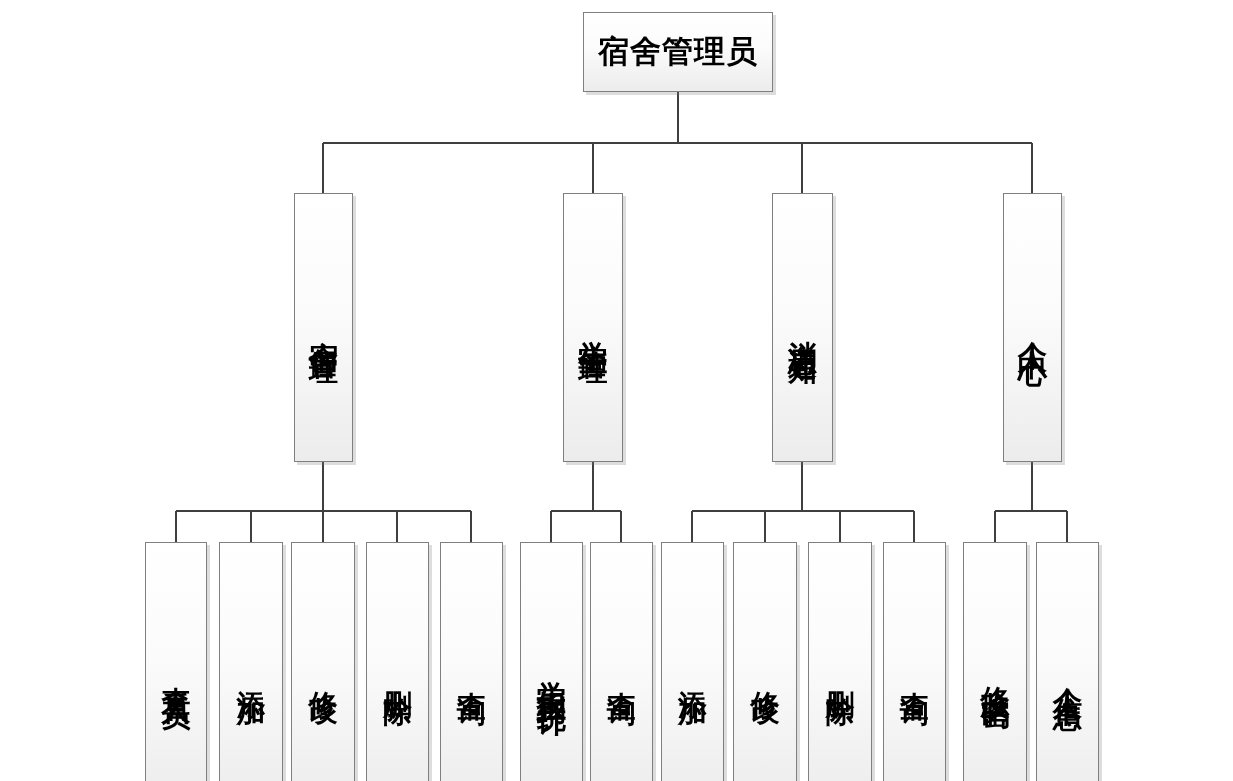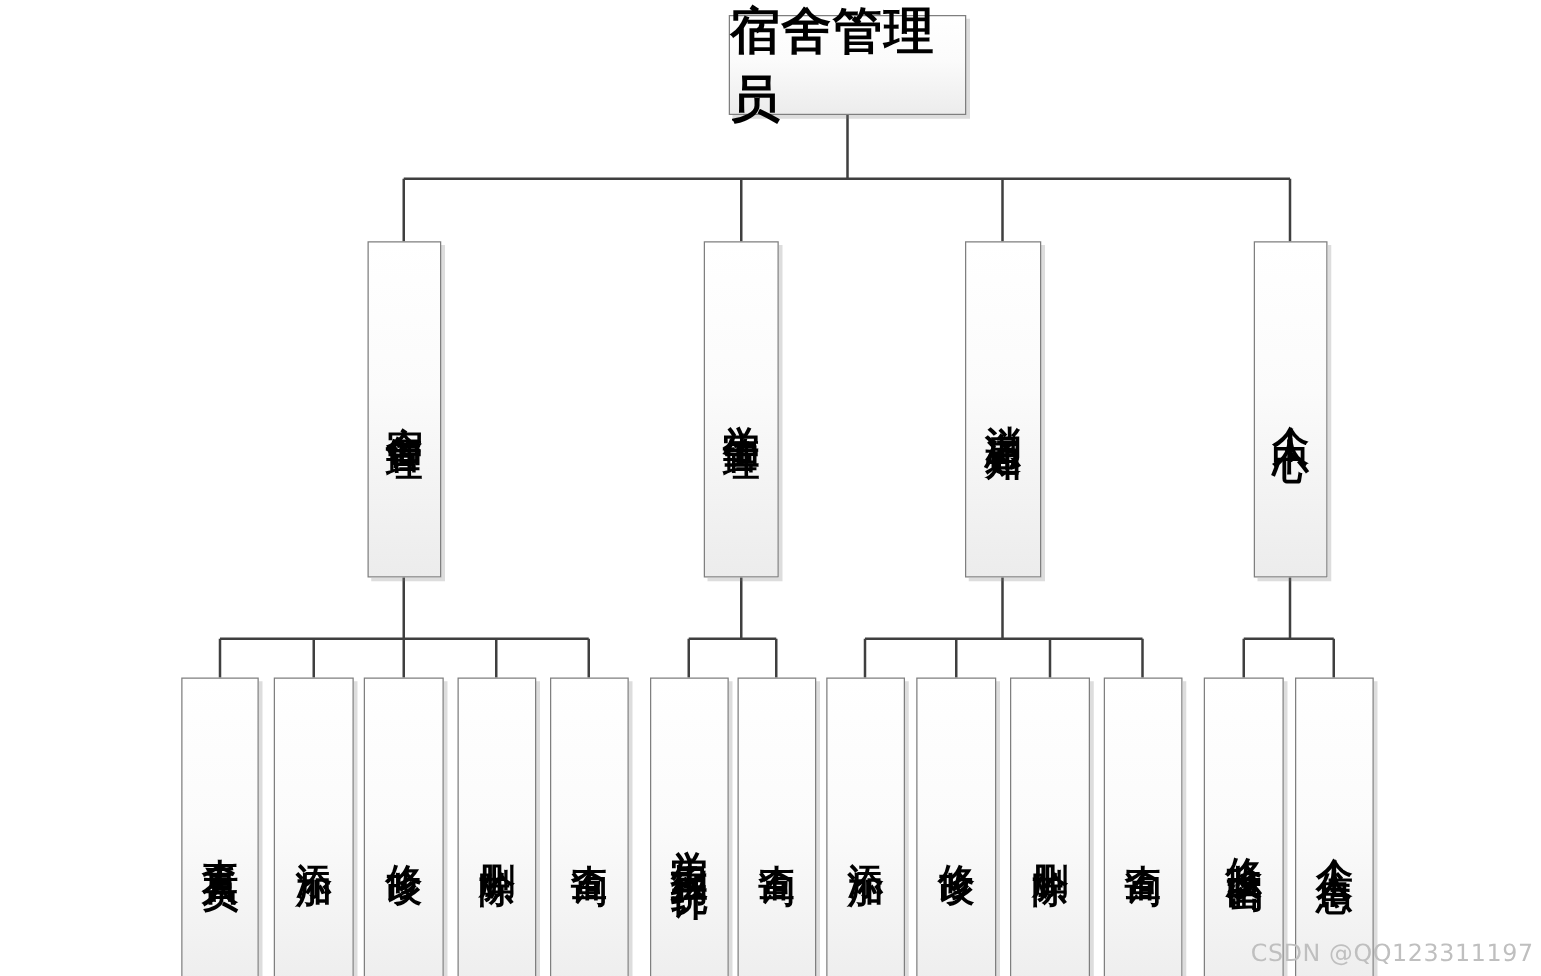--- a/index.html
+++ b/index.html
@@ -27,21 +27,21 @@
     border: 1px solid #7f7f7f;
     background: linear-gradient(180deg, #ffffff 0%, #fbfbfb 45%, #ececec 100%);
     box-shadow: 3px 3px 0 0 rgba(120,120,120,0.25);
     display: flex;
     align-items: center;
     justify-content: center;
     color: #000000;
     font-weight: bold;
   }
   .node.root {
-    font-size: 40px;
+    font-size: 31px;
     letter-spacing: 1px;
     font-family: Liberation Mono, monospace;
   }
   .node.vert {
     font-size: 29px;
   }
   .node.vert .vlabel {
     writing-mode: vertical-rl;
     text-orientation: upright;
     letter-spacing: 0.18em;
@@ -151,14 +151,13 @@
     <span class="vlabel">查询</span>
   </div>
 
   <div class="node vert" style="left:963px; top:542px; width:64px; height:262px;">
     <span class="vlabel">修改密码</span>
   </div>
   <div class="node vert" style="left:1036px; top:542px; width:63px; height:262px;">
     <span class="vlabel">个人信息</span>
   </div>
 
-  <div class="watermark">CSDN @QQ123311197</div>
 </div>
 
 </body></html>

